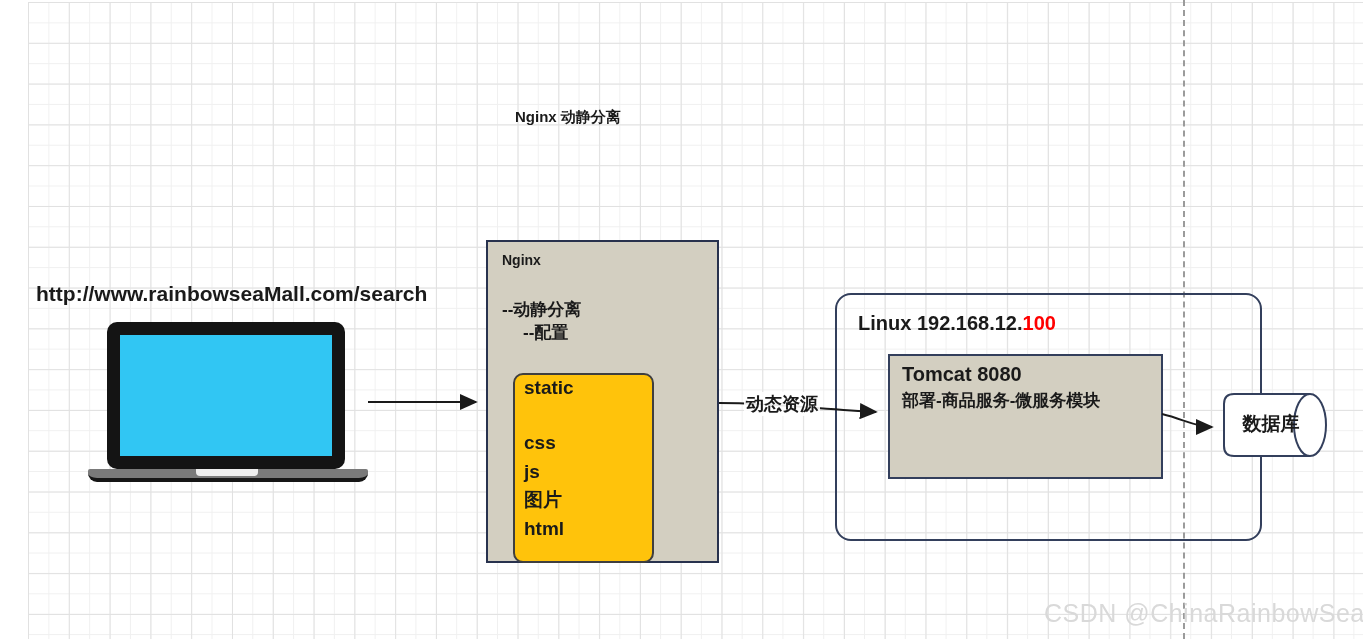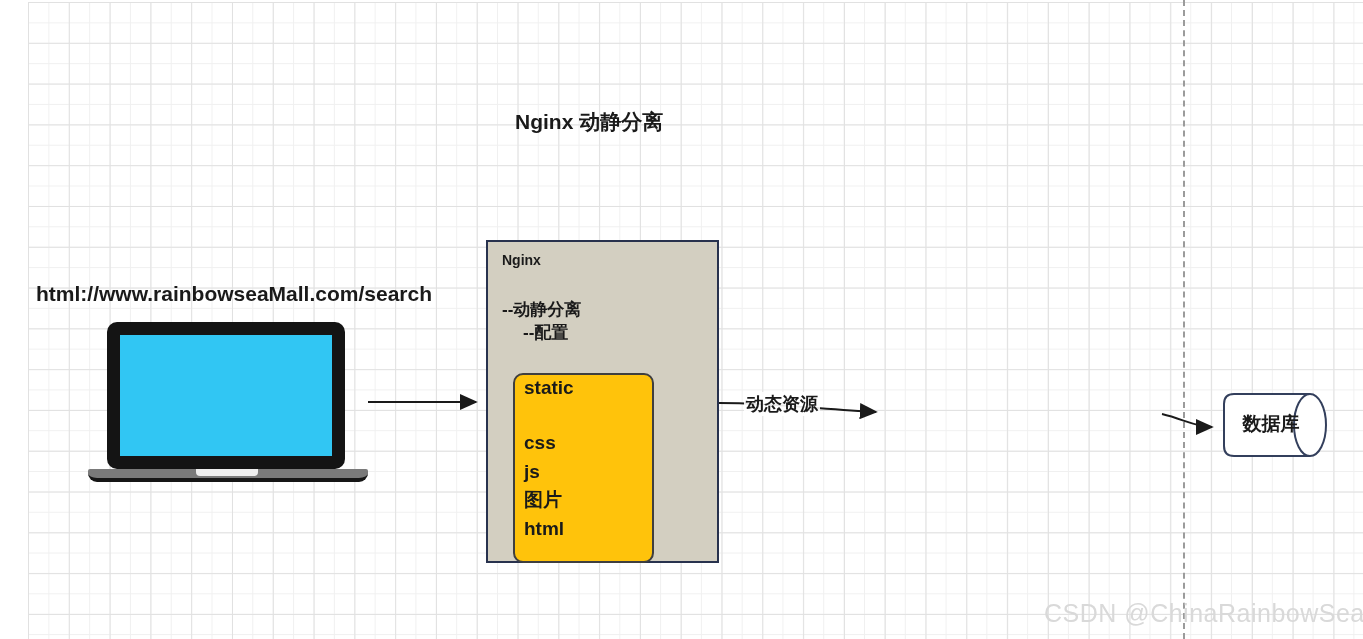--- a/index.html
+++ b/index.html
@@ -22,21 +22,21 @@
       linear-gradient(to right, #f0f0f0 1px, transparent 1px),
       linear-gradient(to bottom, #f0f0f0 1px, transparent 1px);
     background-size: 40.8px 40.8px, 40.8px 40.8px, 20.4px 20.4px, 20.4px 20.4px;
   }
   #page-break {
     position: absolute; left: 1183px; top: 0; height: 639px; width: 0;
     border-left: 2px dashed #9b9b9b; z-index: 3;
   }
   .diagram-title {
     position: absolute; left: 515px; top: 108px;
-    font-size: 21px; font-weight: bold; color: #1a1a1a; z-index: 4;
+    font-size: 15px; font-weight: bold; color: #1a1a1a; z-index: 4;
     white-space: nowrap;
   }
   .client-url {
     position: absolute; left: 36px; top: 282px;
     font-size: 21px; font-weight: bold; color: #1a1a1a; z-index: 4;
     white-space: nowrap;
   }
   
   .laptop { position: absolute; left: 88px; top: 322px; width: 280px; height: 165px; z-index: 4; }
   .laptop-frame {
@@ -117,21 +117,21 @@
 </style>
 </head>
 <body>
 
 <div id="canvas">
   <div id="grid"></div>
   <div id="page-break"></div>
 
   <div class="diagram-title">Nginx 动静分离</div>
 
-  <div class="client-url">html://www.rainbowseaMall.com/search</div>
+  <div class="client-url">http://www.rainbowseaMall.com/search</div>
 
   <div class="laptop">
     <div class="laptop-frame"></div>
     <div class="laptop-screen"></div>
     <div class="laptop-base"></div>
     <div class="laptop-notch"></div>
   </div>
 
   <div class="nginx-box">
     <div class="nginx-title">Nginx</div>
@@ -142,20 +142,29 @@
   <div class="static-box">
     <div class="static-title">static</div>
     <div class="static-item">css</div>
     <div class="static-item">js</div>
     <div class="static-item">图片</div>
     <div class="static-item">html</div>
   </div>
 
   <div class="flow-label">动态资源</div>
 
+  <div class="linux-container">
+    <div class="linux-title">
+      <span>Linux 192.168.12.</span><span class="ip-highlight">100</span>
+    </div>
+    <div class="tomcat-box">
+      <div class="tomcat-title">Tomcat 8080</div>
+      <div class="tomcat-subtitle">部署-商品服务-微服务模块</div>
+    </div>
+  </div>
 
   <div class="database">
     <svg width="110" height="68" viewBox="0 0 110 68">
       <path d="M13,3 H88 V65 H13 Q3,65 3,55 V13 Q3,3 13,3 Z" fill="#ffffff" stroke="#333f5c" stroke-width="2"></path>
       <ellipse cx="89" cy="34" rx="16" ry="31" fill="#ffffff" stroke="#333f5c" stroke-width="2"></ellipse>
     </svg>
     <div class="database-label">数据库</div>
   </div>
 
   <svg id="arrows">

